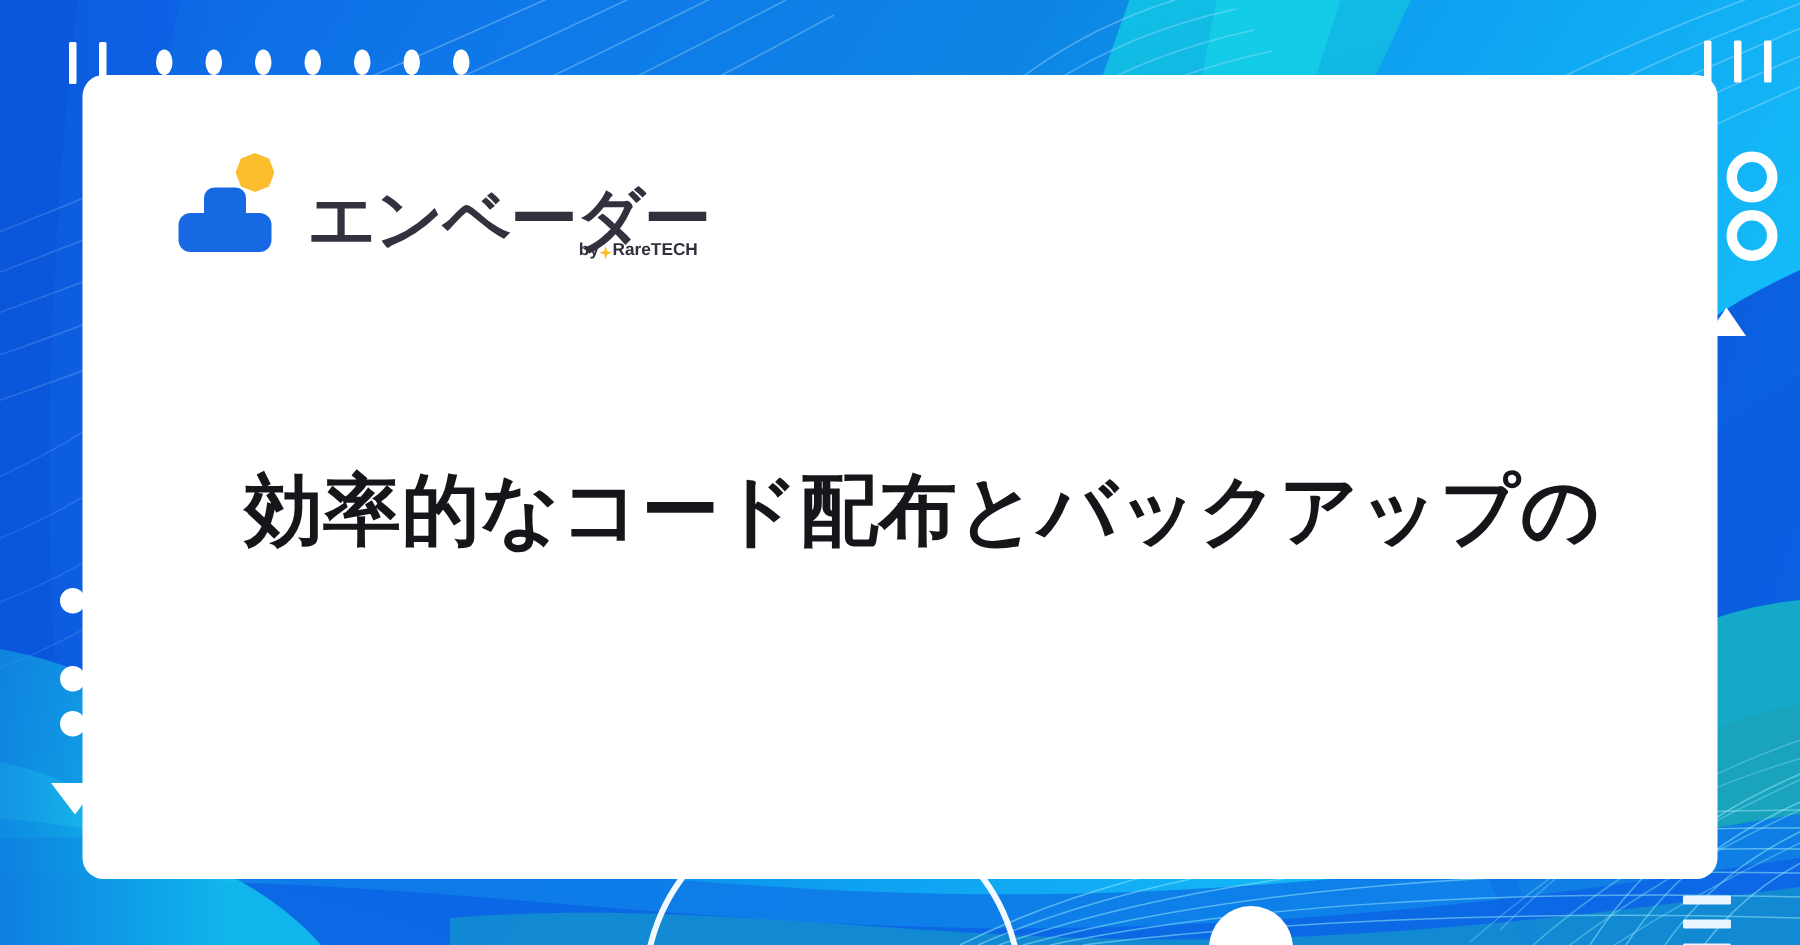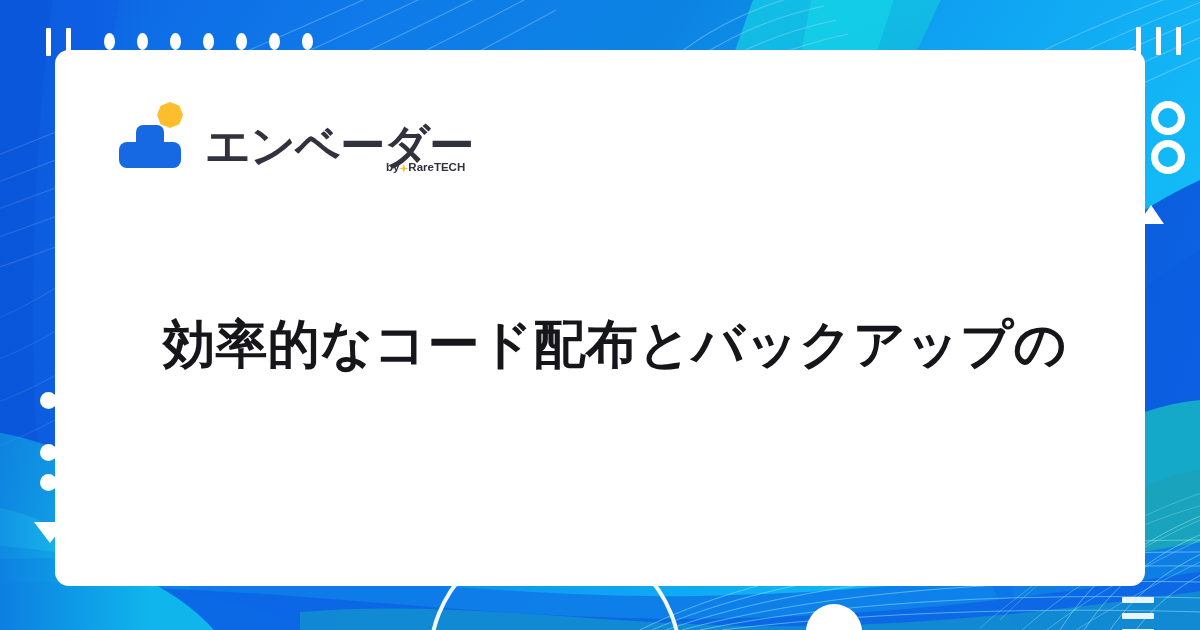--- a/index.html
+++ b/index.html
@@ -107,21 +107,21 @@
     width:9px; height:9px;
     background:#fcbe2d;
     clip-path:polygon(50% 0%,62% 38%,100% 50%,62% 62%,50% 100%,38% 62%,0% 50%,38% 38%);
   }
 
   
   #title {
     position:absolute;
     left:108px; top:258px;
     width:960px;
-    font-family:Liberation Serif, serif;
+    font-family:Liberation Mono, monospace;
     font-size:52px;
     font-weight:700;
     line-height:1.44;
     letter-spacing:0.4px;
     color:#16161a;
   }
   #title .tline { display:block; white-space:nowrap; }
 </style>
 </head>
 <body>

